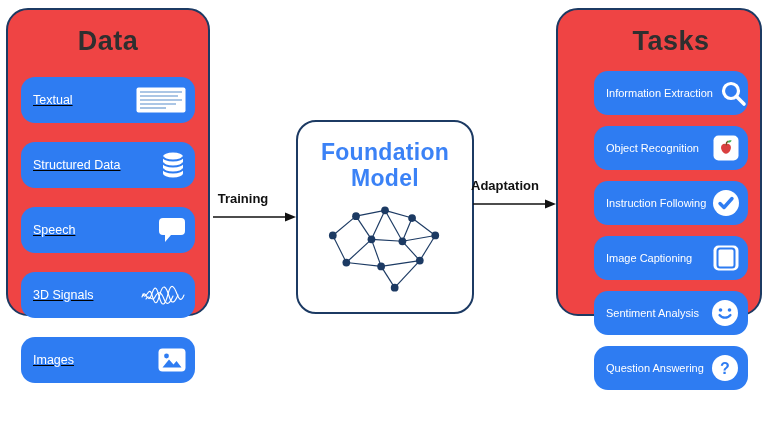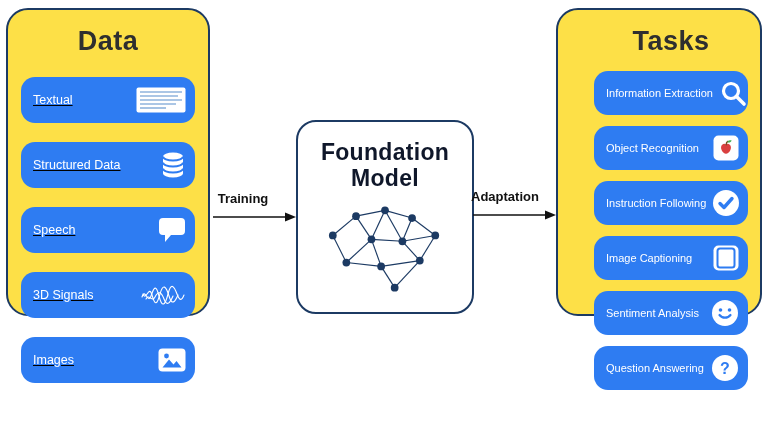--- a/index.html
+++ b/index.html
@@ -7,21 +7,21 @@
     --border:#1C3A63;
     --node:#1C3A63;
     --arrow:#111111;
     --title:#2F2F2F;
   }
   *{box-sizing:border-box;margin:0;padding:0;}
   html,body{width:768px;height:432px;overflow:hidden;background:#ffffff;
     font-family:"Liberation Sans", sans-serif;}
   #canvas{position:relative;width:768px;height:432px;background:#ffffff;}
 
-  .panel{position:absolute;top:8px;height:308px;background:#fde047;
+  .panel{position:absolute;top:8px;height:308px;background:#ef4444;
     border:2px solid var(--border);border-radius:22px;}
   .panel-left{left:6px;width:204px;}
   .panel-right{left:556px;width:206px;padding-left:24px;}
 
   .panel-title{margin-top:16px;text-align:center;font-size:27px;font-weight:700;
     color:var(--title);letter-spacing:.5px;}
 
   .pill-list{display:flex;flex-direction:column;}
   .pill-list-left{padding:20px 13px 0;gap:19px;text-decoration:underline;}
   .pill-list-right{padding:14px 12px 0;gap:11px;}
@@ -31,26 +31,26 @@
     padding:0 9px 0 12px;}
   .pill-left{height:46px;font-size:12.5px;font-weight:500;}
   .pill-right{height:44px;font-size:11px;font-weight:500;}
   .pill-label{white-space:nowrap;}
   .pill-icon{display:flex;align-items:center;justify-content:center;flex:0 0 auto;margin-left:6px;}
 
   .center-box{position:absolute;left:296px;top:120px;width:178px;height:194px;
     background:#fff;border:2px solid var(--border);border-radius:20px;
     display:flex;flex-direction:column;align-items:center;}
   .center-title{margin-top:18px;text-align:center;font-size:23px;font-weight:700;
-    color:#0f172a;line-height:1.12;letter-spacing:.3px;width:150px;}
+    color:#3b82f6;line-height:1.12;letter-spacing:.3px;width:150px;}
   .net-wrap{margin-top:10px;}
 
   .arrow{position:absolute;width:64px;text-align:center;}
   .arrow-training{left:211px;top:191px;}
-  .arrow-adaptation{left:471px;top:189px;}
+  .arrow-adaptation{left:471px;top:178px;}
   .arrow-label{font-size:13px;font-weight:600;color:var(--arrow);margin-bottom:3px;}
 
   .fill-white{fill:#ffffff;}
   .fill-blue{fill:var(--pill);}
   .stroke-blue{stroke:var(--pill);fill:none;}
   .stroke-white{stroke:#ffffff;fill:none;}
   .net-edge{stroke:var(--node);stroke-width:1.2;}
   .net-node{fill:var(--node);}
   .arrow-stroke{stroke:var(--arrow);}
   .arrow-fill{fill:var(--arrow);}

